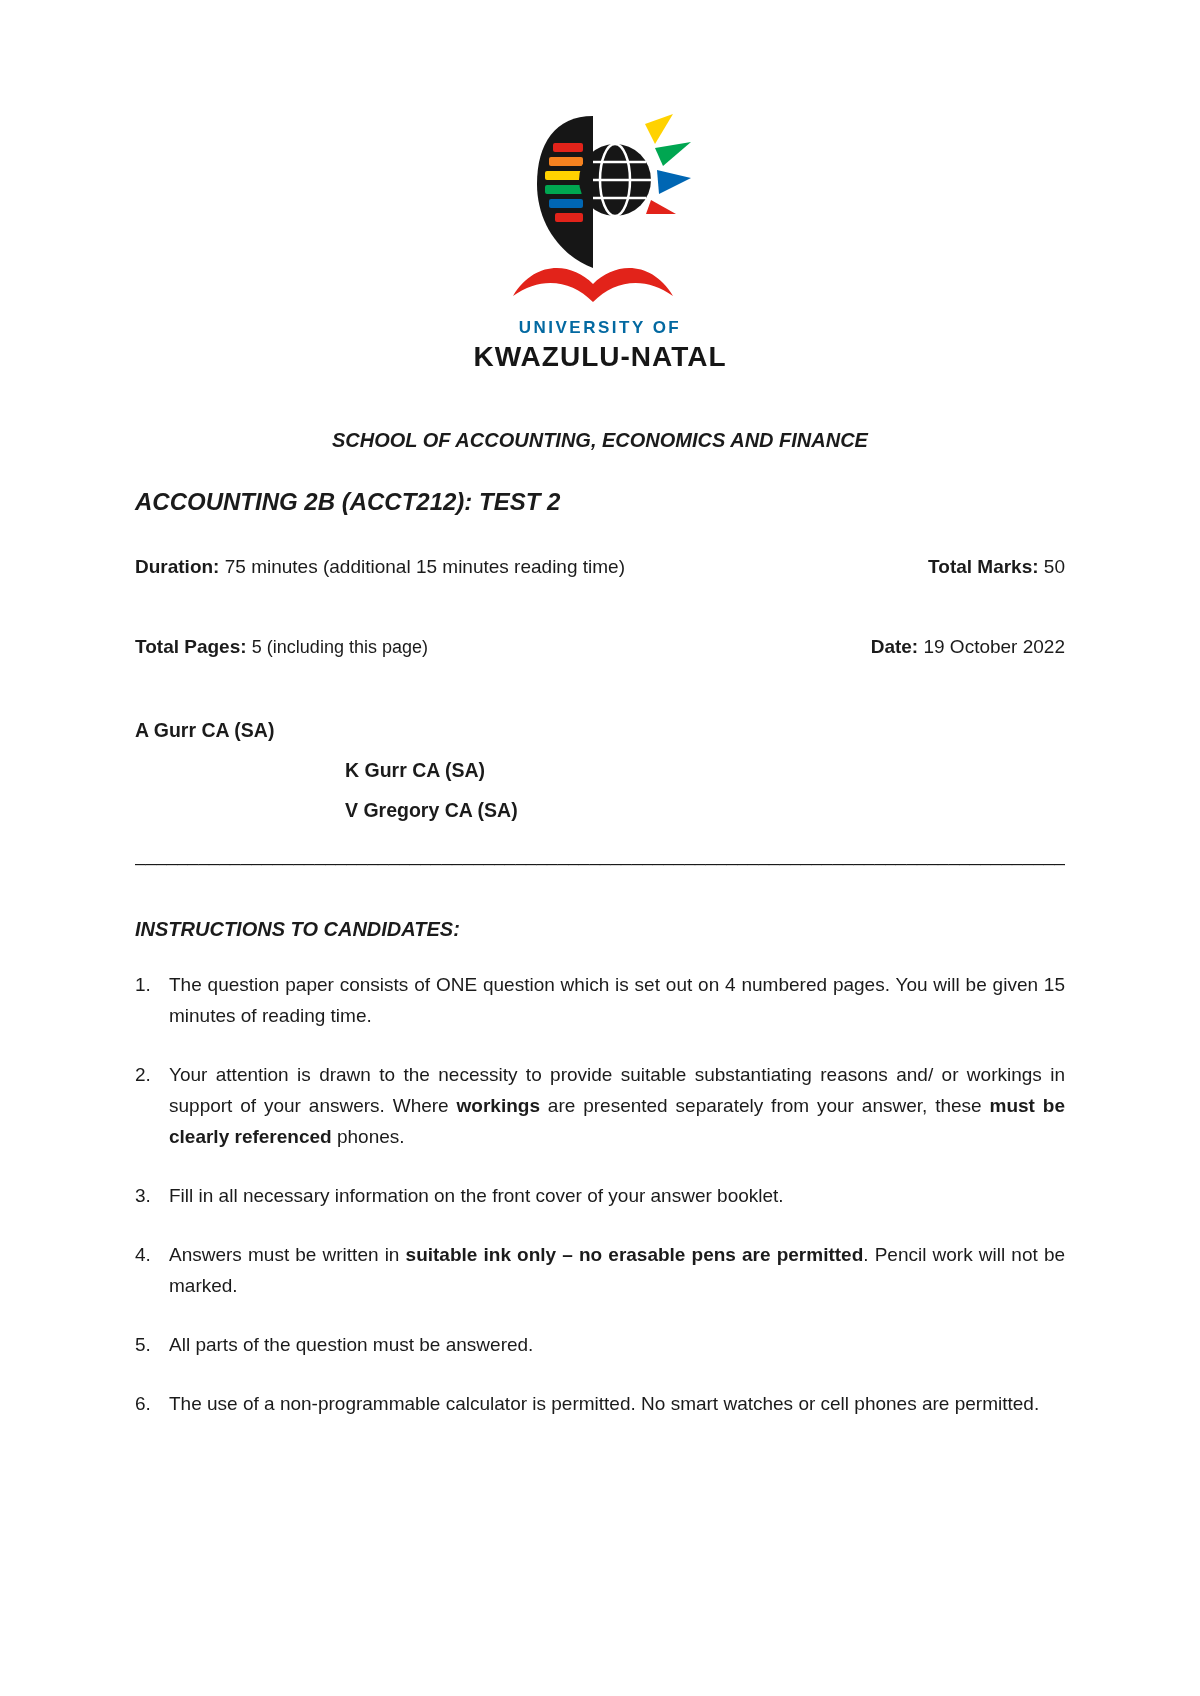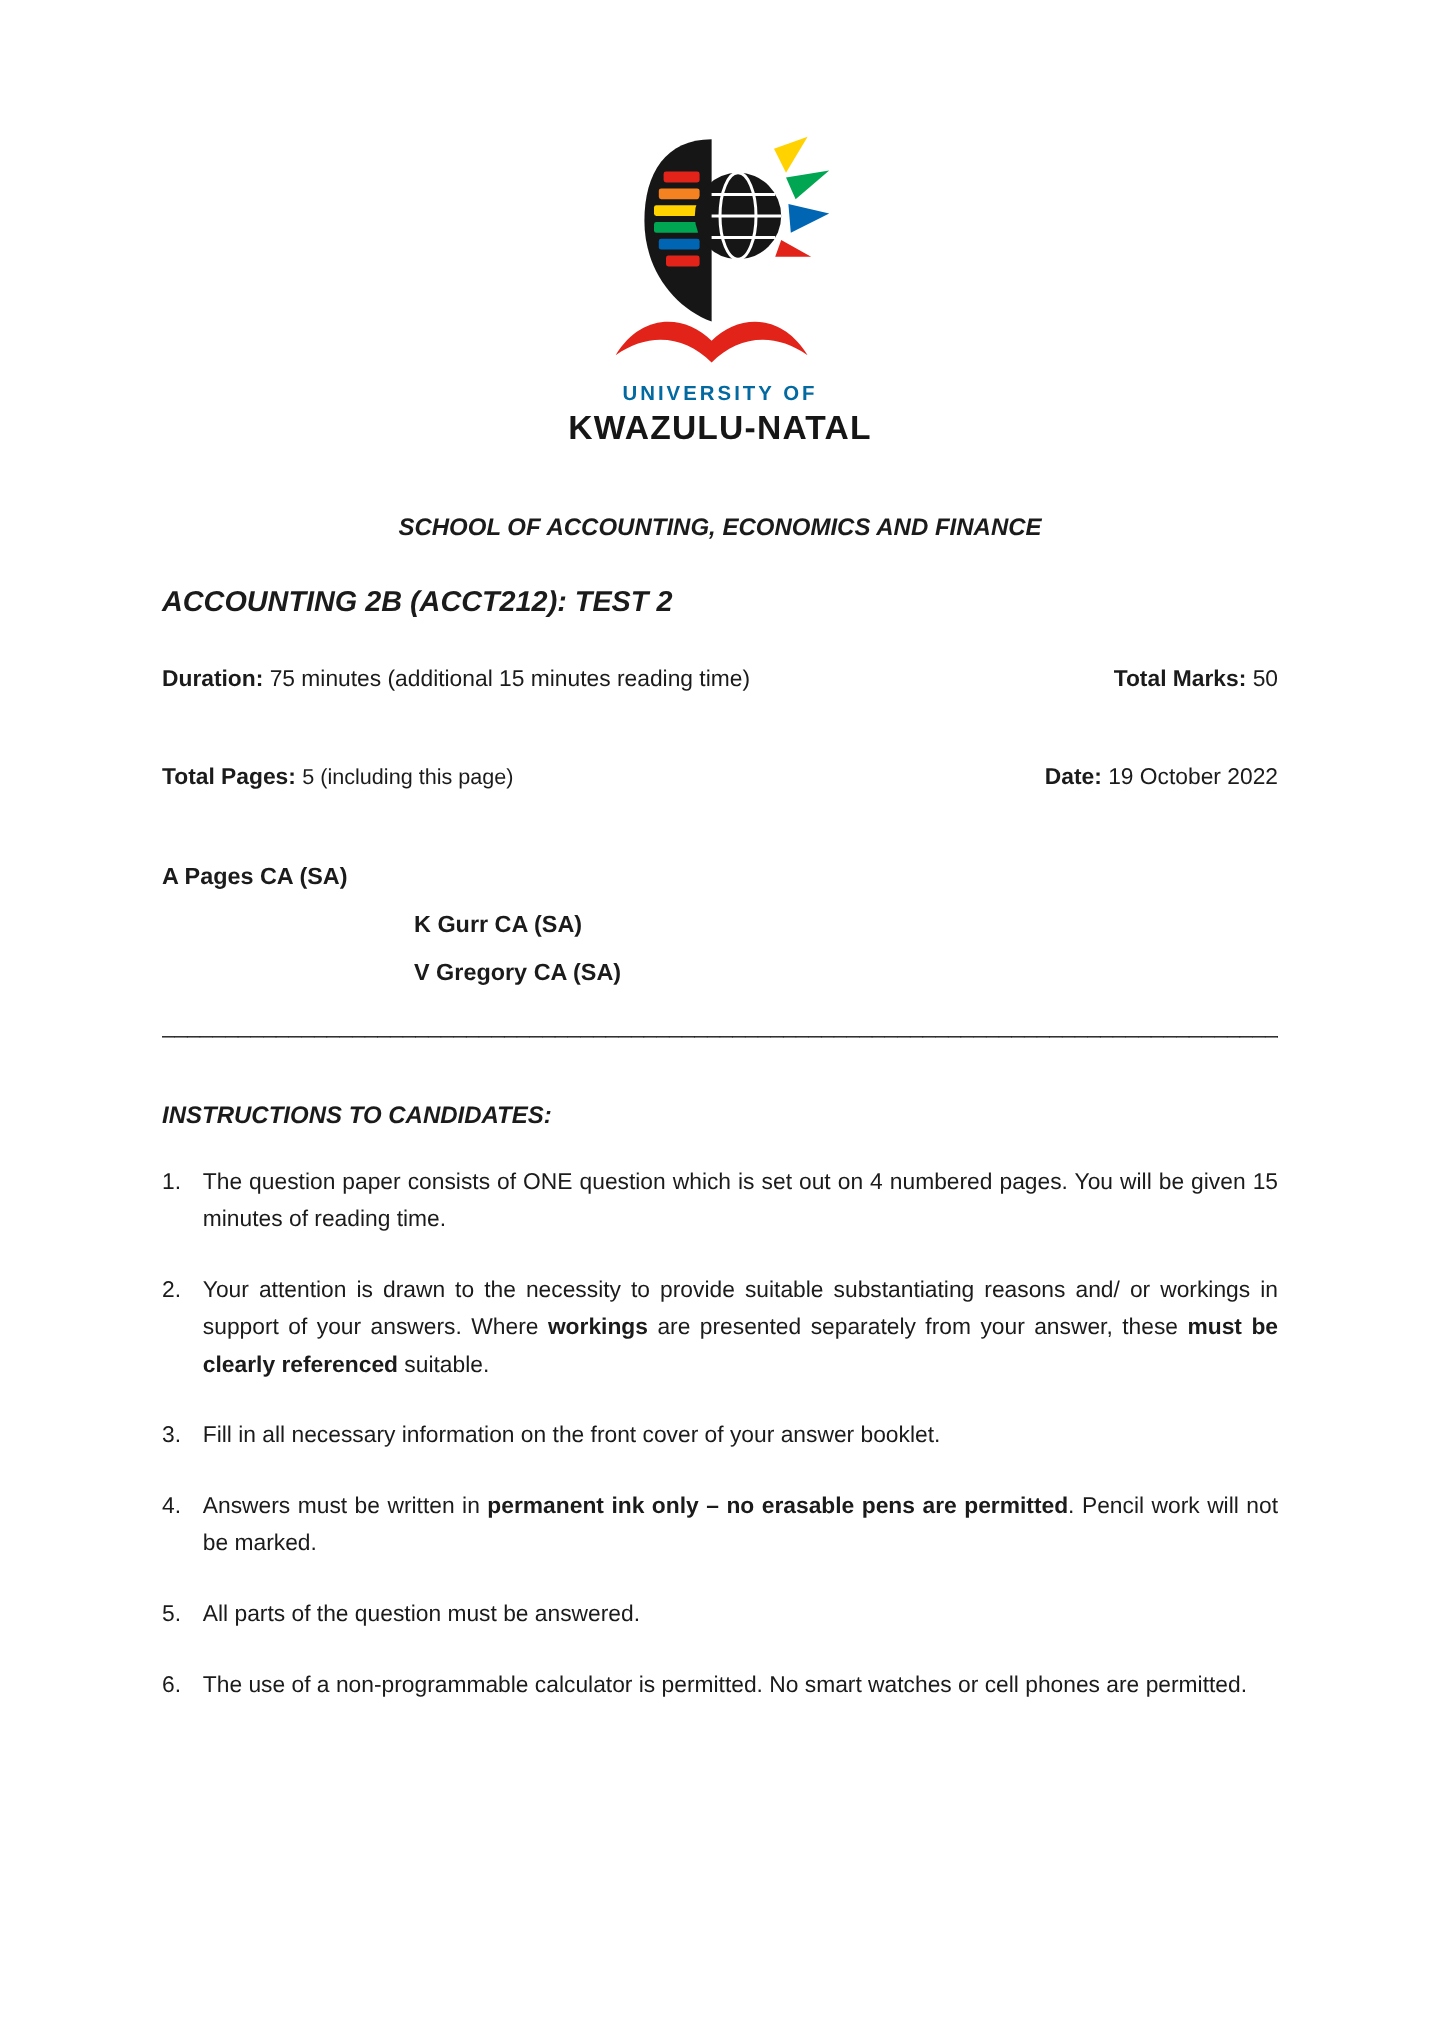--- a/index.html
+++ b/index.html
@@ -120,21 +120,21 @@
     <div class="meta-left">
       <span class="b">Total Pages: </span><span class="pages-value">5 (including this page)</span>
     </div>
     <div class="meta-right">
       <span class="b">Date: </span><span>19 October 2022</span>
     </div>
   </div>
 
   <div class="examiners">
     <div class="ex-row">
-      <span class="ex-name">A Pages CA (SA)</span>
+      <span class="ex-name">A Gurr CA (SA)</span>
     </div>
     <div class="ex-row">
       <span class="ex-label"></span>
       <span class="ex-name">K Gurr CA (SA)</span>
     </div>
     <div class="ex-row">
       <span class="ex-label"></span>
       <span class="ex-name">V Gregory CA (SA)</span>
     </div>
   </div>
@@ -145,31 +145,31 @@
 
   <div class="instructions">
 
     <div class="inst-item">
       <span class="inst-num">1.</span>
       <span class="inst-text"><span>The question paper consists of ONE question which is set out on 4 numbered pages. You will be given 15 minutes of reading time.</span></span>
     </div>
 
     <div class="inst-item">
       <span class="inst-num">2.</span>
-      <span class="inst-text"><span>Your attention is drawn to the necessity to provide suitable substantiating reasons and/ or workings in support of your answers. Where </span><span class="b">workings</span><span> are presented separately from your answer, these </span><span class="b">must be clearly referenced</span><span> suitable.</span></span>
+      <span class="inst-text"><span>Your attention is drawn to the necessity to provide suitable substantiating reasons and/ or workings in support of your answers. Where </span><span class="b">workings</span><span> are presented separately from your answer, these </span><span class="b">must be clearly referenced</span><span> phones.</span></span>
     </div>
 
     <div class="inst-item">
       <span class="inst-num">3.</span>
       <span class="inst-text"><span>Fill in all necessary information on the front cover of your answer booklet.</span></span>
     </div>
 
     <div class="inst-item">
       <span class="inst-num">4.</span>
-      <span class="inst-text"><span>Answers must be written in </span><span class="b">permanent ink only – no erasable pens are permitted</span><span>. Pencil work will not be marked.</span></span>
+      <span class="inst-text"><span>Answers must be written in </span><span class="b">suitable ink only – no erasable pens are permitted</span><span>. Pencil work will not be marked.</span></span>
     </div>
 
     <div class="inst-item">
       <span class="inst-num">5.</span>
       <span class="inst-text"><span>All parts of the question must be answered.</span></span>
     </div>
 
     <div class="inst-item">
       <span class="inst-num">6.</span>
       <span class="inst-text"><span>The use of a non-programmable calculator is permitted. No smart watches or cell phones are permitted.</span></span>

